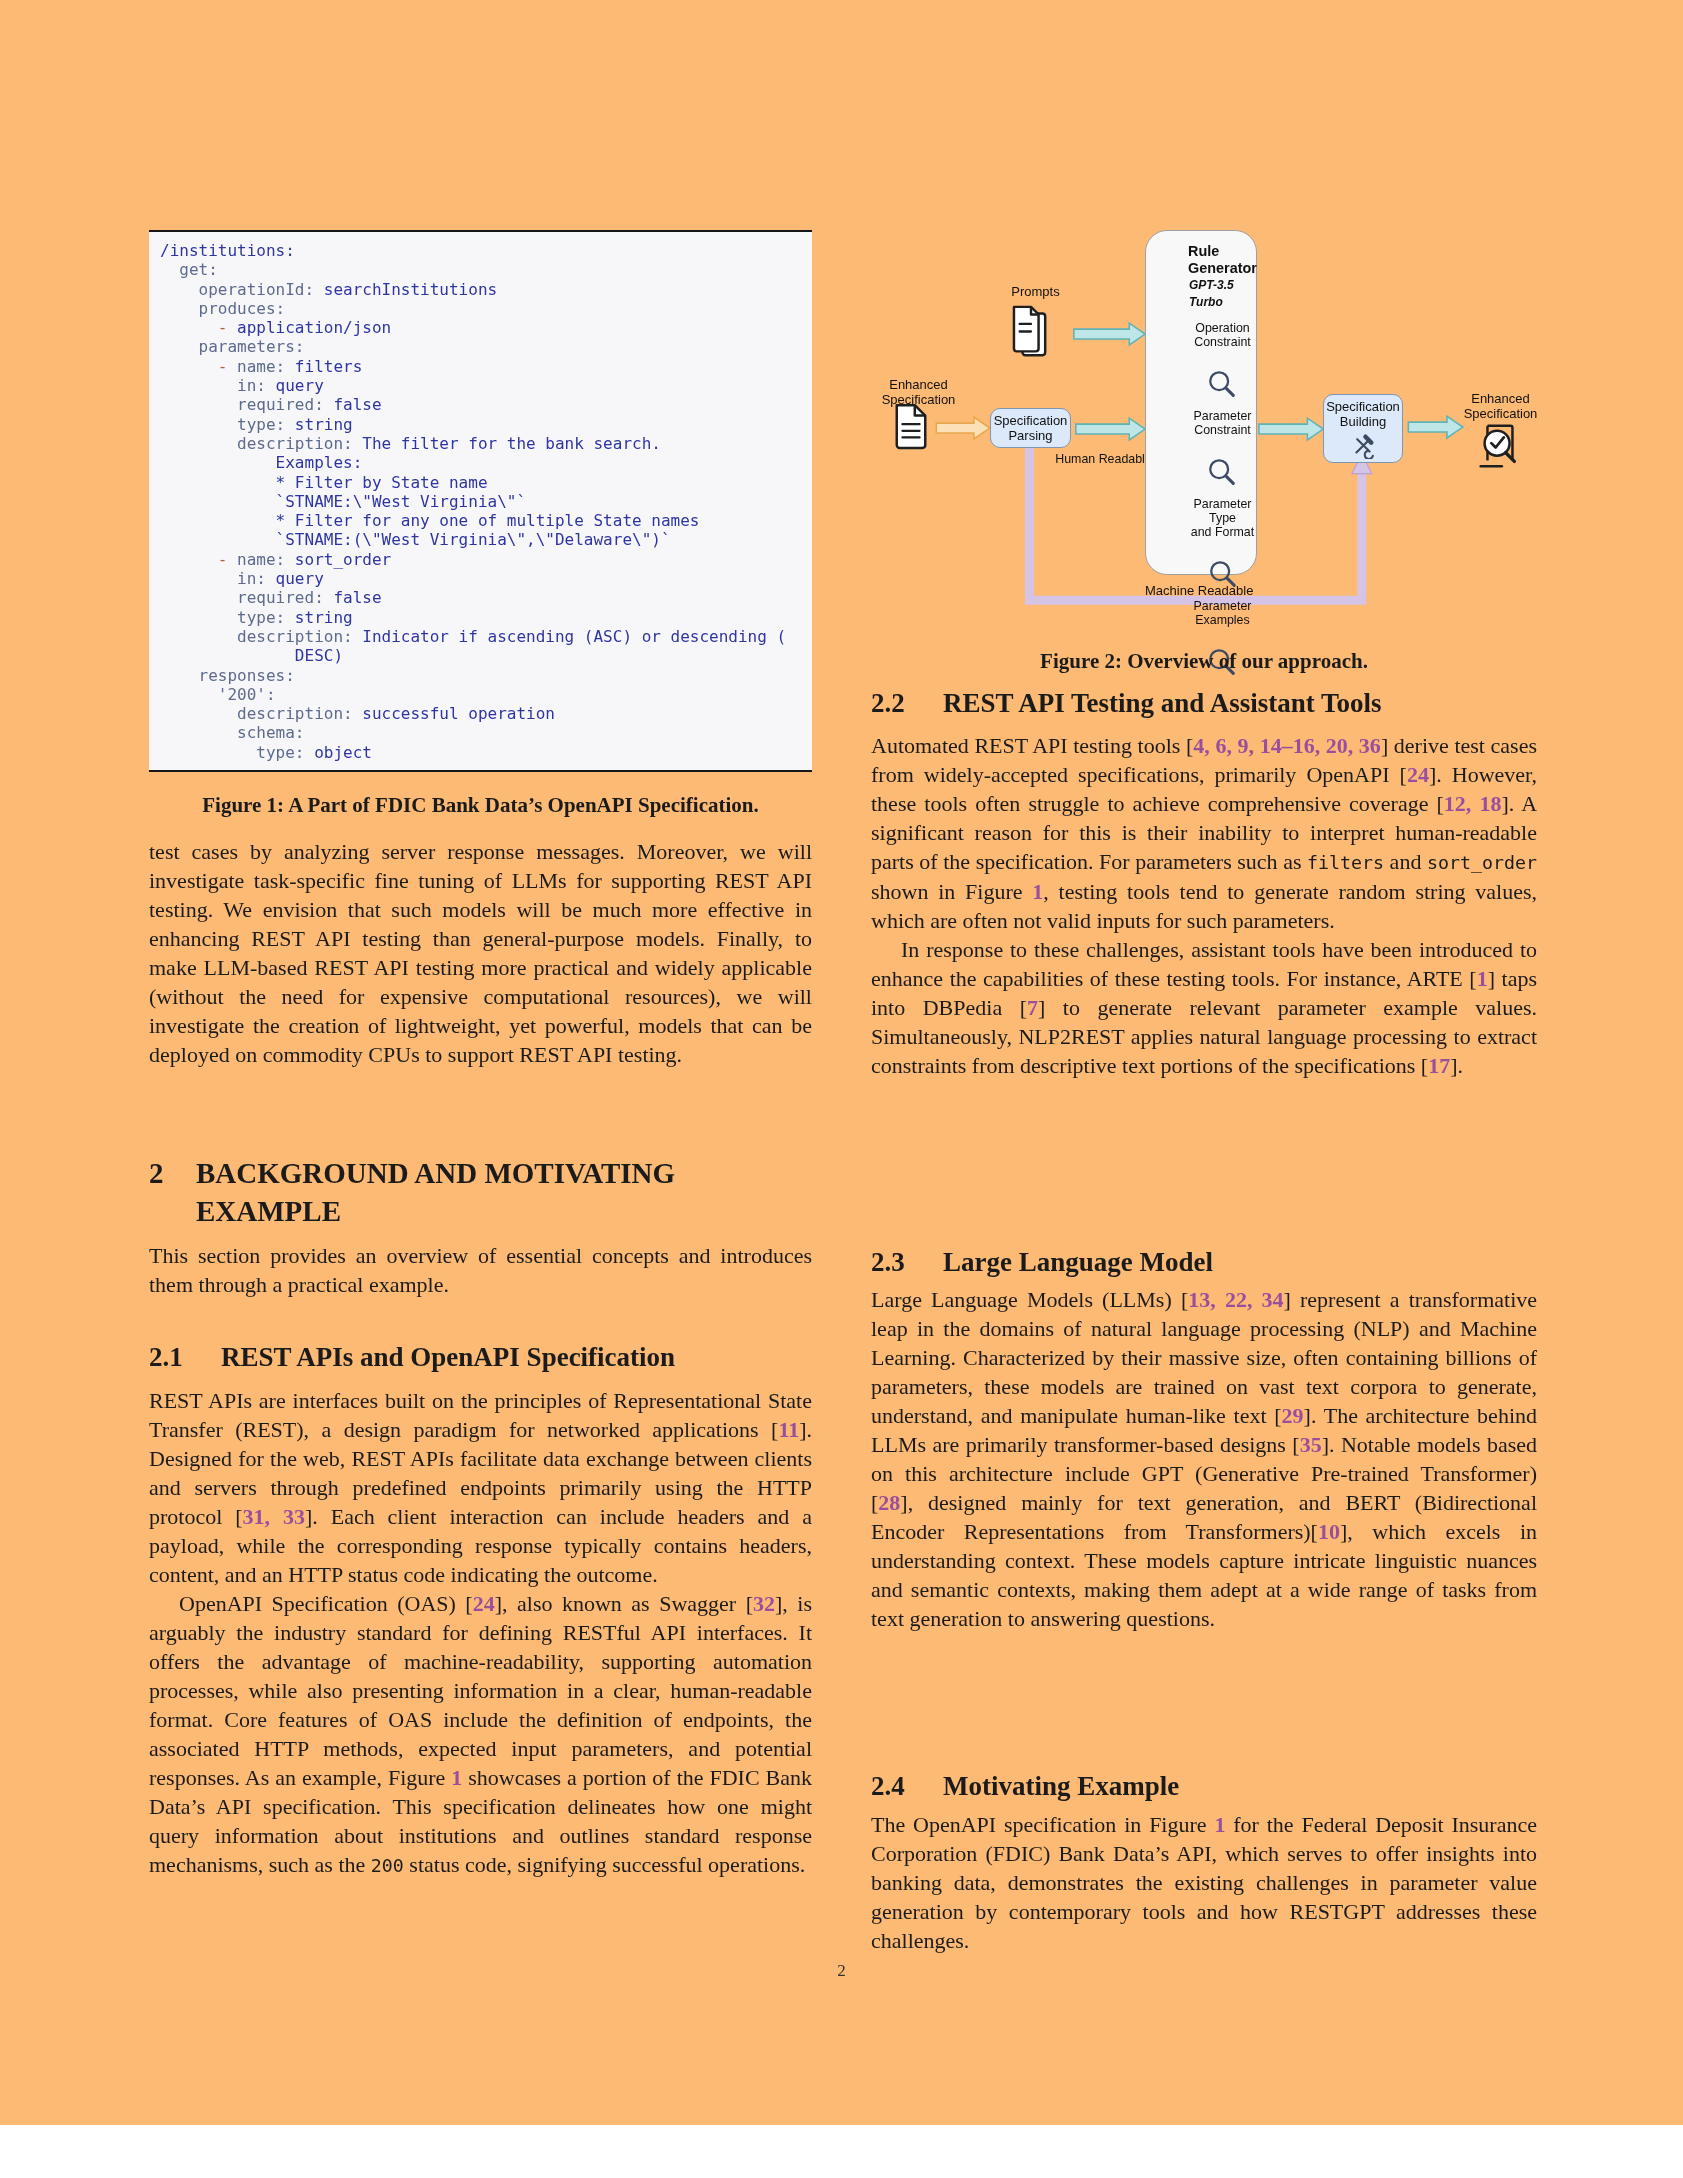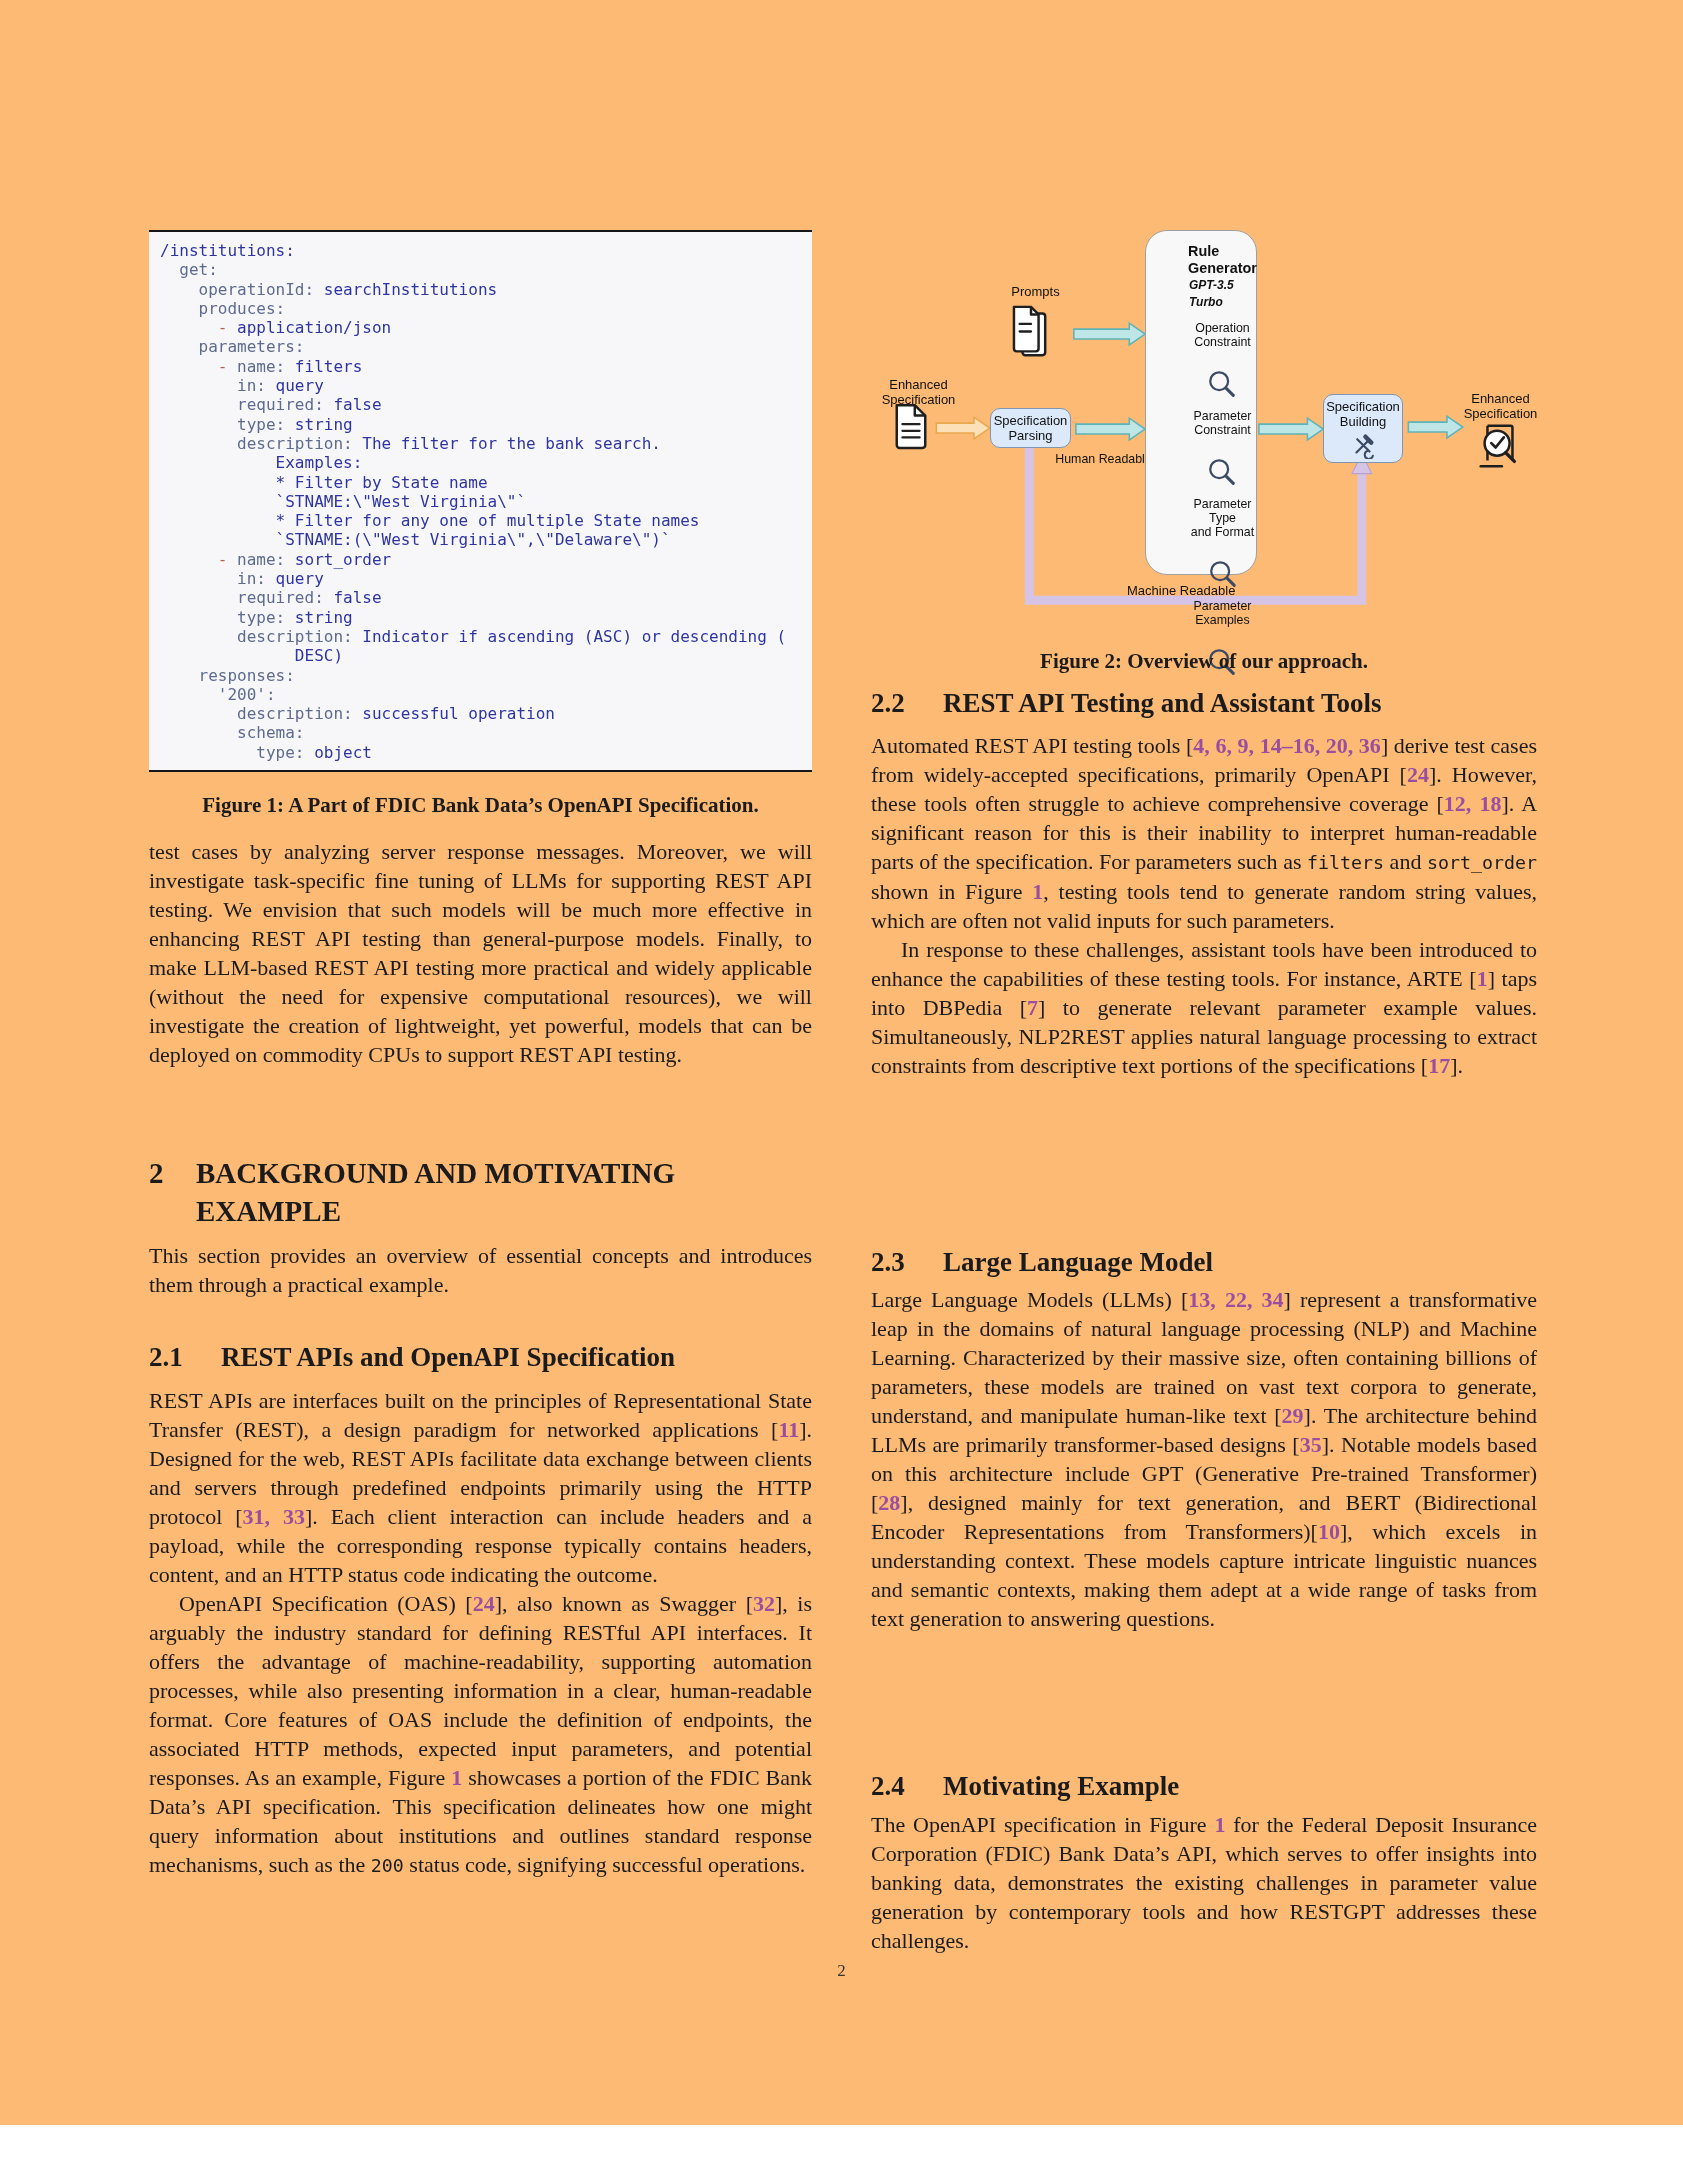--- a/index.html
+++ b/index.html
@@ -209,21 +209,21 @@
 
       <svg class="dicon" style="left:604px;top:194px;" width="48" height="50" viewBox="0 0 48 52">
         <path d="M12 4 H36 a2 2 0 0 1 2 2 V40" fill="none" stroke="#1f1f1f" stroke-width="2.6"></path>
         <path d="M12 4 V40" fill="none" stroke="#1f1f1f" stroke-width="2.6"></path>
         <circle cx="22" cy="22" r="13" fill="#ffffff" stroke="#1f1f1f" stroke-width="2.6"></circle>
         <path d="M16 22 l4.5 4.5 L29 16" fill="none" stroke="#1f1f1f" stroke-width="2.8" stroke-linecap="round" stroke-linejoin="round"></path>
         <path d="M31 32 l9 9" stroke="#1f1f1f" stroke-width="3.4" stroke-linecap="round"></path>
         <path d="M5 46 h22" stroke="#1f1f1f" stroke-width="2.6" stroke-linecap="round"></path>
       </svg>
 
-      <div class="dlabel" style="left:256px;top:355px;width:149px;text-align:left;">Machine Readable</div>
+      <div class="dlabel" style="left:274px;top:355px;width:149px;text-align:left;">Machine Readable</div>
     </div>
 
     <figcaption class="caption blk" style="top:420px;margin:0;">Figure 2: Overview of our approach.</figcaption>
 
     <h3 class="subsec blk" style="top:459px;">
       <span class="subnum">2.2</span>
       <span>REST API Testing and Assistant Tools</span>
     </h3>
 
     <div class="blk" style="top:503px;">

